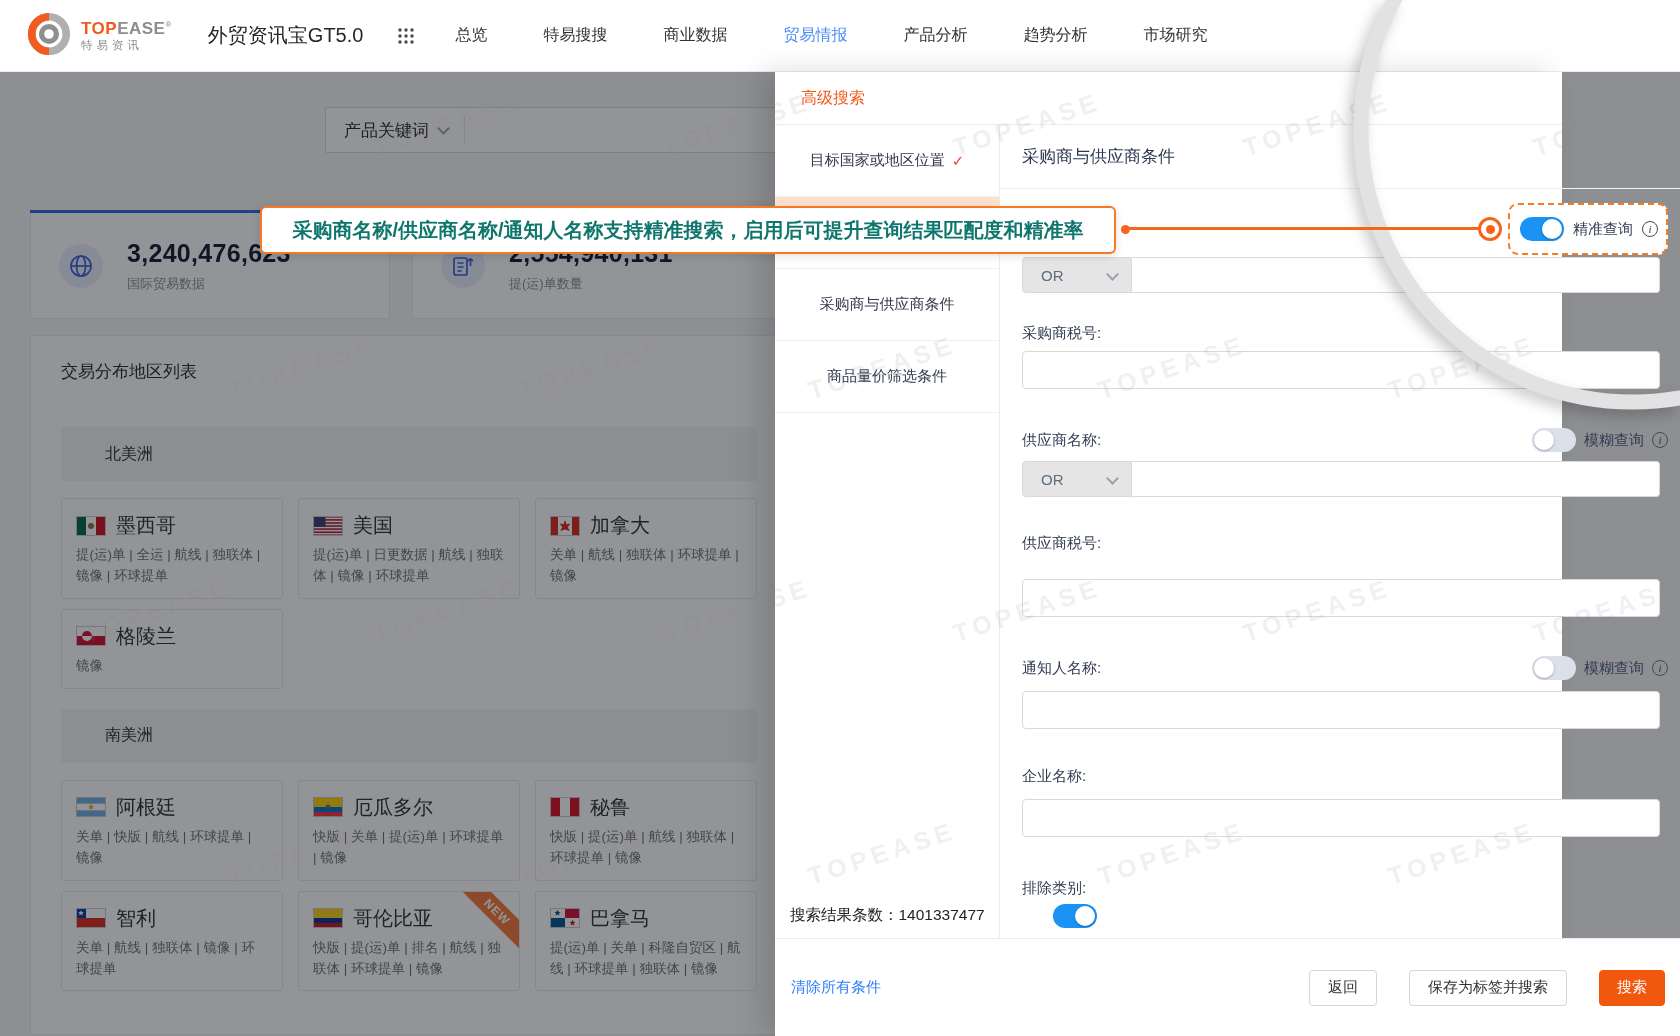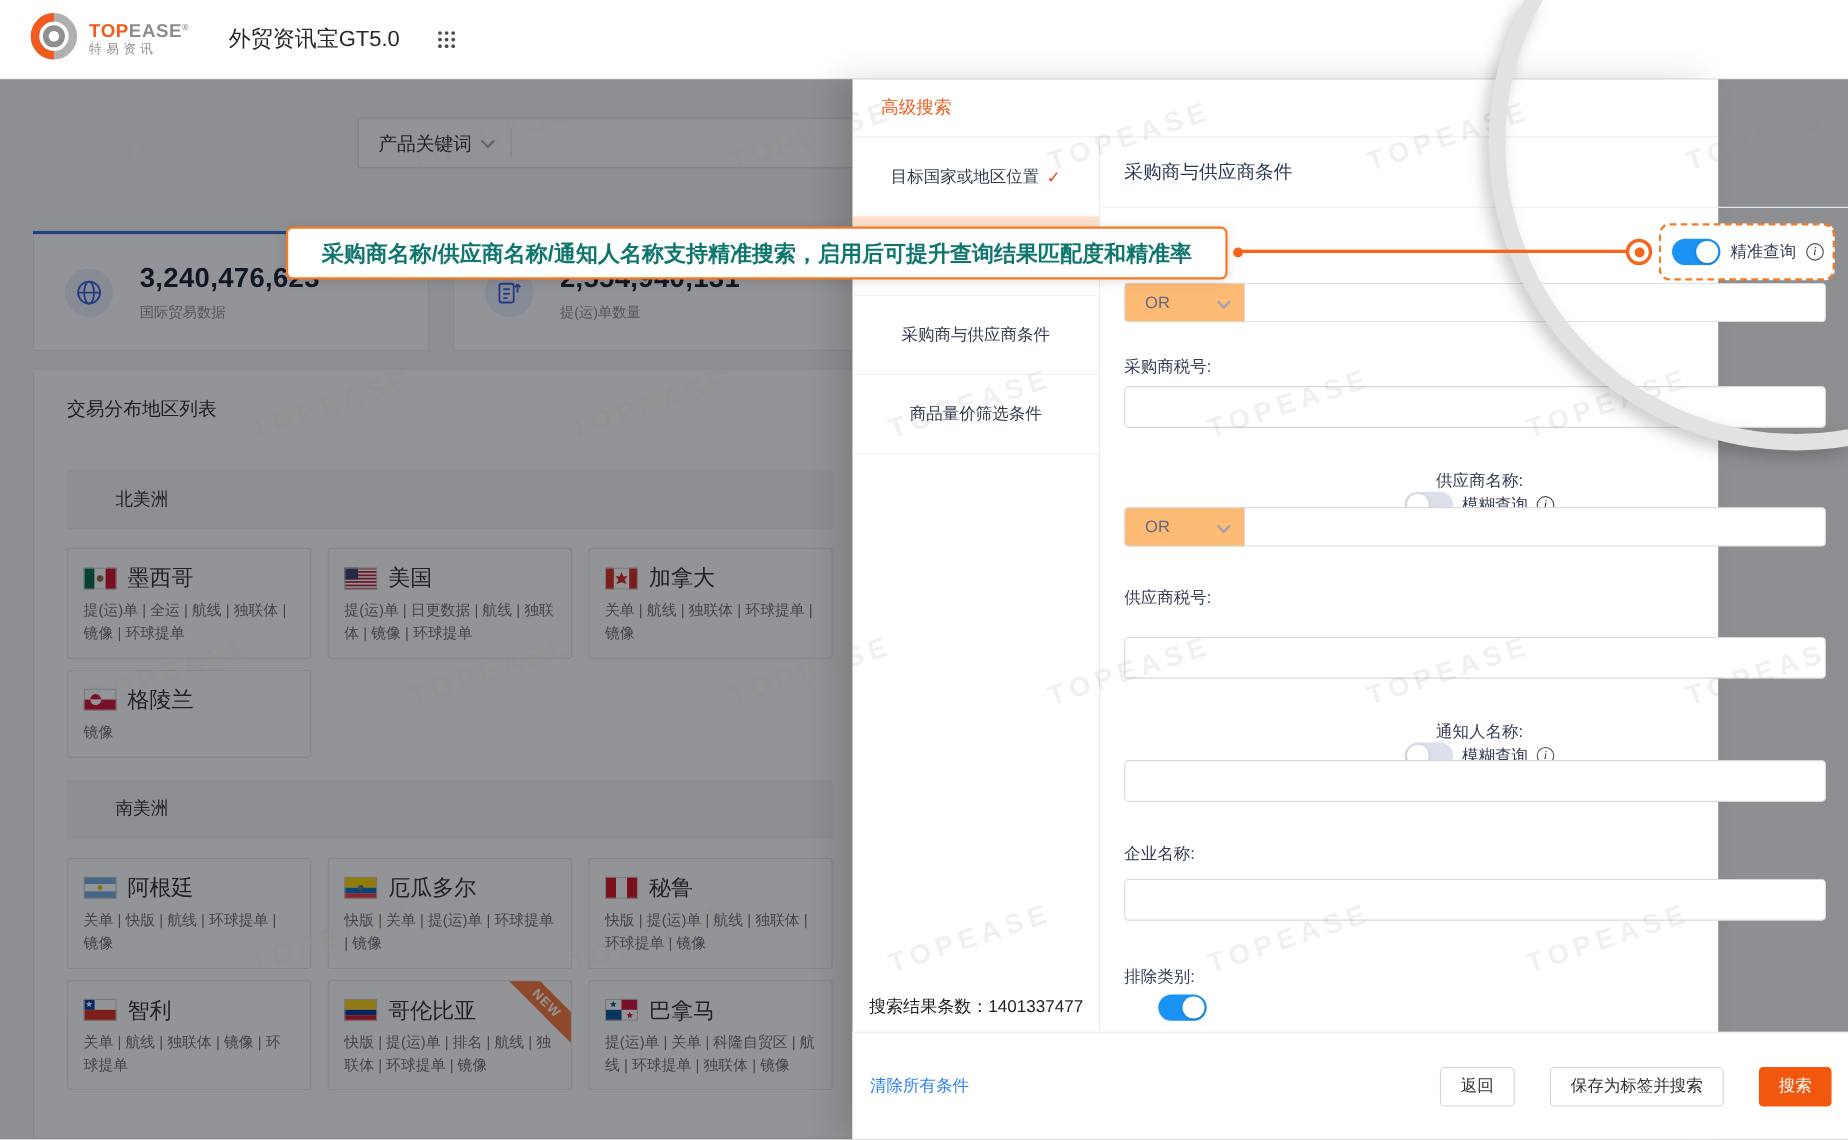--- a/index.html
+++ b/index.html
@@ -69,29 +69,29 @@
   .sb-item { height:72px; border-bottom:1px solid #f0f0f0; display:flex; align-items:center; justify-content:center;
              font-size:15px; color:#333a4e; cursor:pointer; }
   .sb-item.highlight { background:linear-gradient(180deg, rgba(253,150,80,.30), rgba(253,150,80,0) 85%); }
   .sb-check { color:#f5402c; font-weight:700; margin-left:7px; font-size:15px; }
   .result-count { position:absolute; left:15px; top:780px; font-size:15.5px; color:#222; white-space:nowrap; }
   .d-main { position:absolute; left:225px; top:53px; width:680px; height:813px; overflow:hidden; }
   .p-title { position:absolute; left:22px; top:20px; font-size:17px; color:#2b3950; font-weight:500; }
   .title-line { position:absolute; left:0; right:0; top:63px; height:1px; background:#f1f1f1; }
   .fl { position:absolute; left:22px; font-size:15px; color:#333c52; }
   .frow { position:absolute; left:22px; right:20px; display:flex; }
-  .or-box { width:110px; height:36px; border:1px solid #d9d9d9; border-radius:4px 0 0 4px; background:#fdba74;
+  .or-box { width:110px; height:36px; border:1px solid #d9d9d9; border-radius:4px 0 0 4px; background:#e5e5e5;
             display:flex; align-items:center; justify-content:space-between; padding:0 14px 0 18px;
             font-size:15px; color:#5f6b7f; cursor:pointer; }
   .or-box .chev { margin:0 0 2px 0; }
   .or-input { flex:1; height:36px; border:1px solid #d9d9d9; border-left:none; border-radius:0 4px 4px 0;
               outline:none; padding:0 10px; font-size:15px; background:#fff; }
   .t-input { position:absolute; left:22px; right:20px; height:38px; border:1px solid #d9d9d9; border-radius:4px;
              outline:none; padding:0 10px; font-size:15px; background:#fff; }
-  .label-row { position:absolute; left:22px; right:12px; display:flex; align-items:center; justify-content:flex-end;flex-direction:column; }
+  .label-row { position:absolute; left:22px; right:12px; display:flex; align-items:center; justify-content:space-between; }
   .ctrl-group { display:flex; align-items:center; gap:8px; }
   .switch { width:44px; height:24px; border-radius:12px; position:relative; cursor:pointer; flex:0 0 auto; }
   .switch.on { background:#1b93f5; } .switch.off { background:#dbe0ea; }
   .knob { position:absolute; top:2px; width:20px; height:20px; border-radius:50%; background:#fff;
           box-shadow:0 1px 3px rgba(0,0,0,.25); }
   .switch.on .knob { right:2px; } .switch.off .knob { left:2px; }
   .sw-label { font-size:15px; color:#333c52; }
   .info-i { width:16px; height:16px; border:1.2px solid #4a4a4a; border-radius:50%; display:inline-flex;
             align-items:center; justify-content:center; font-size:11px; font-style:italic;
             font-family:"Liberation Serif","DejaVu Serif",serif; color:#333; cursor:pointer; }
@@ -153,20 +153,29 @@
             <circle cx="15" cy="3" r="1.7"></circle>
           <circle cx="3" cy="9" r="1.7"></circle>
             <circle cx="9" cy="9" r="1.7"></circle>
             <circle cx="15" cy="9" r="1.7"></circle>
           <circle cx="3" cy="15" r="1.7"></circle>
             <circle cx="9" cy="15" r="1.7"></circle>
             <circle cx="15" cy="15" r="1.7"></circle>
         </g>
       </svg>
     </span>
+    <nav class="nav-items">
+        <div class="nav-item">总览</div>
+        <div class="nav-item">特易搜搜</div>
+        <div class="nav-item">商业数据</div>
+        <div class="nav-item active">贸易情报</div>
+        <div class="nav-item">产品分析</div>
+        <div class="nav-item">趋势分析</div>
+        <div class="nav-item">市场研究</div>
+      </nav>
   </header>
 
   <div class="bg-page">
     <div class="search-box">
       <span class="kw-label">产品关键词</span>
       <span class="chev"></span>
       <span class="kw-divider"></span>
     </div>
     <div class="tab-line"></div>
     <div id="stats-row">

